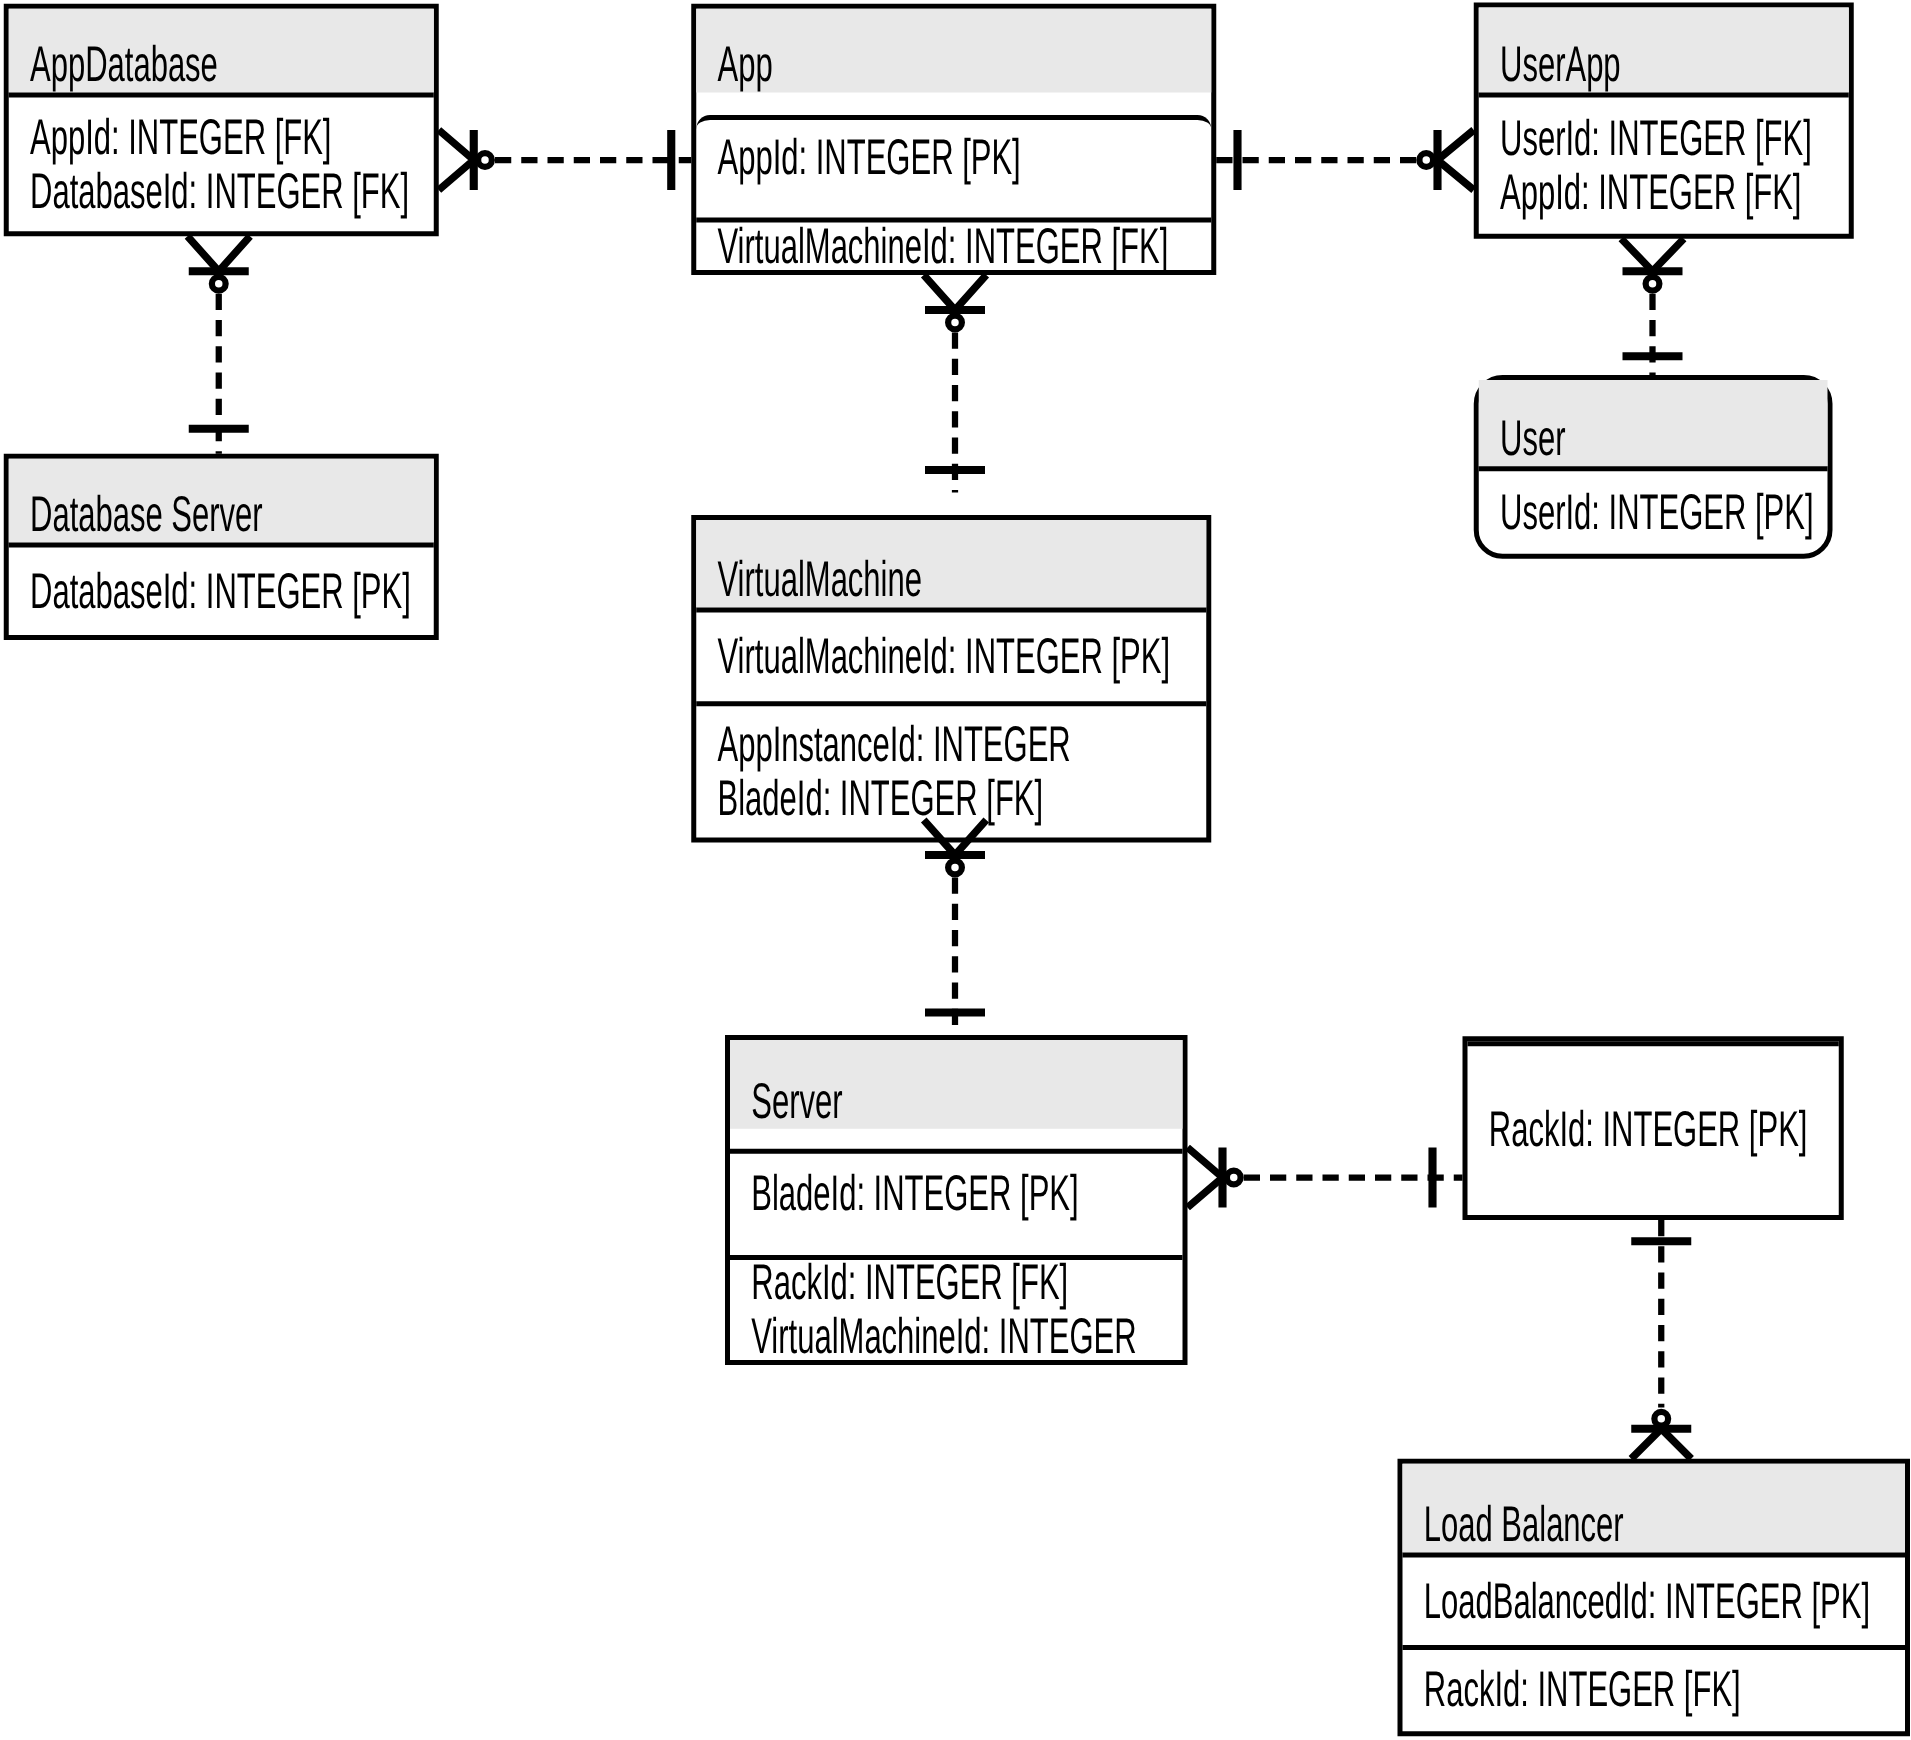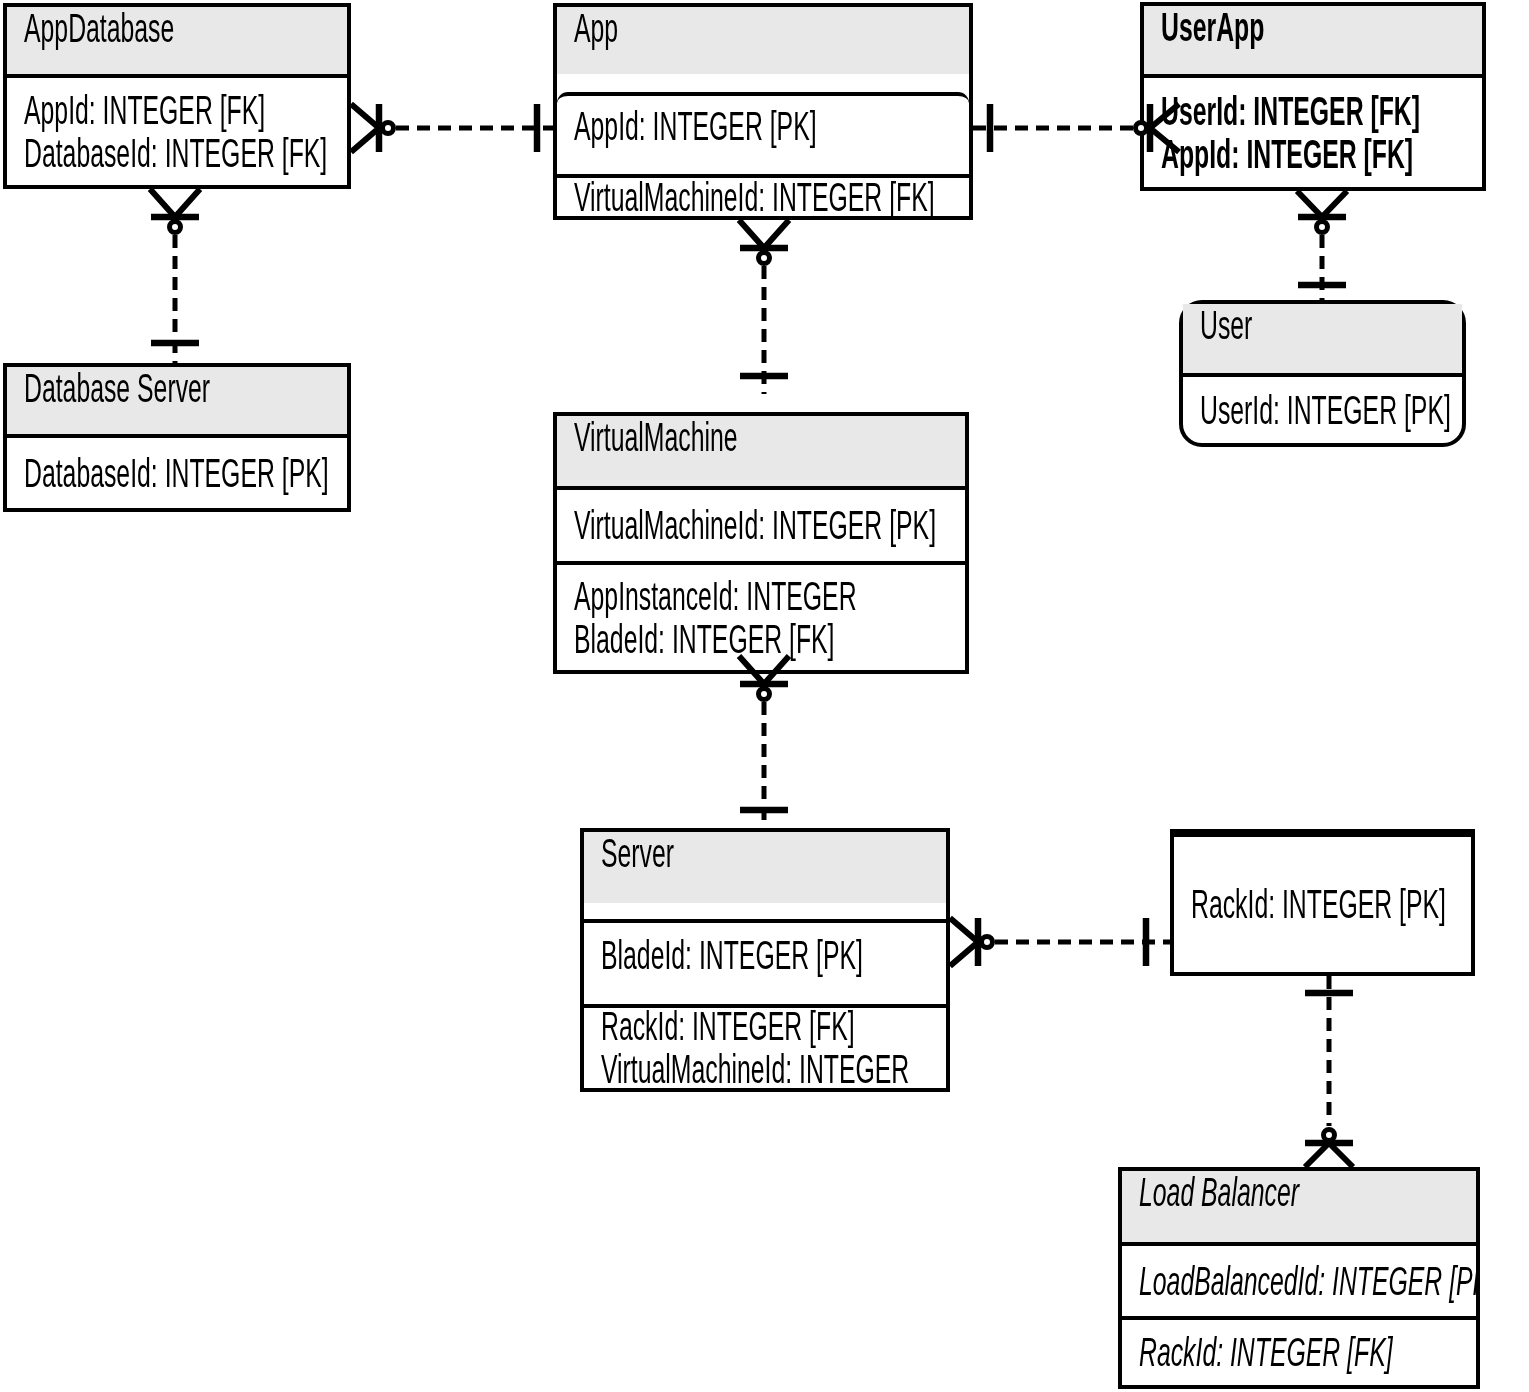--- a/index.html
+++ b/index.html
@@ -40,21 +40,21 @@
     box-sizing: border-box;
     background: var(--background, #ffffff);
     border: 4px solid var(--line, #000000);
     display: flex;
     flex-direction: column;
   }
   .hdr {
     flex: none;
     background: var(--header-fill, #e8e8e8);
     display: flex;
-    align-items: flex-start;
+    align-items: flex-end;
     padding-left: 17px;
     overflow: hidden;
   }
   .sec {
     border-top: 4px solid var(--line, #000000);
     display: flex;
     flex-direction: column;
     justify-content: center;
     padding-left: 17px;
     overflow: hidden;
@@ -90,21 +90,21 @@
       <span class="tx">App</span>
     </div>
     <div class="sec" style="height:68px;border-radius:11px;">
       <span class="tx">AppId: INTEGER [PK]</span>
     </div>
     <div class="sec grow">
       <span class="tx">VirtualMachineId: INTEGER [FK]</span>
     </div>
   </div>
 
-  <div class="entity" style="left:1140px; top:2px; width:346px; height:189px;font-weight:bold;">
+  <div class="entity" style="left:1179px; top:2px; width:304px; height:189px;">
     <div class="hdr" style="height:68px;">
       <span class="tx">UserApp</span>
     </div>
     <div class="sec grow">
       <span class="tx">UserId: INTEGER [FK]</span>
       <span class="tx">AppId: INTEGER [FK]</span>
     </div>
   </div>
 
   <div class="entity" style="left:3px; top:363px; width:348px; height:149px;">
@@ -150,21 +150,21 @@
       <span class="tx">VirtualMachineId: INTEGER</span>
     </div>
   </div>
 
   <div class="entity" style="left:1170px; top:829px; width:305px; height:147px;">
     <div class="sec grow">
       <span class="tx">RackId: INTEGER [PK]</span>
     </div>
   </div>
 
-  <div class="entity" style="left:1118px; top:1167px; width:362px; height:222px;font-style:italic;">
+  <div class="entity" style="left:1118px; top:1167px; width:410px; height:222px;">
     <div class="hdr" style="height:71px;">
       <span class="tx">Load Balancer</span>
     </div>
     <div class="sec" style="height:70px;">
       <span class="tx">LoadBalancedId: INTEGER [PK]</span>
     </div>
     <div class="sec grow">
       <span class="tx">RackId: INTEGER [FK]</span>
     </div>
   </div>

